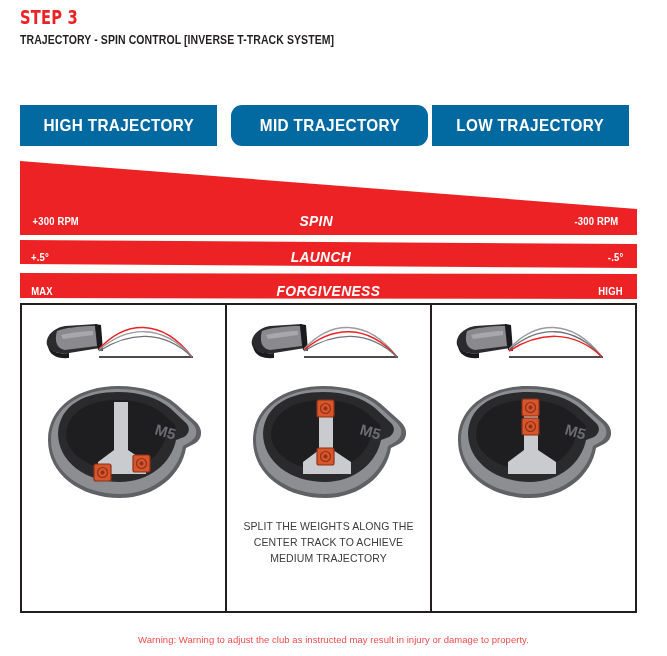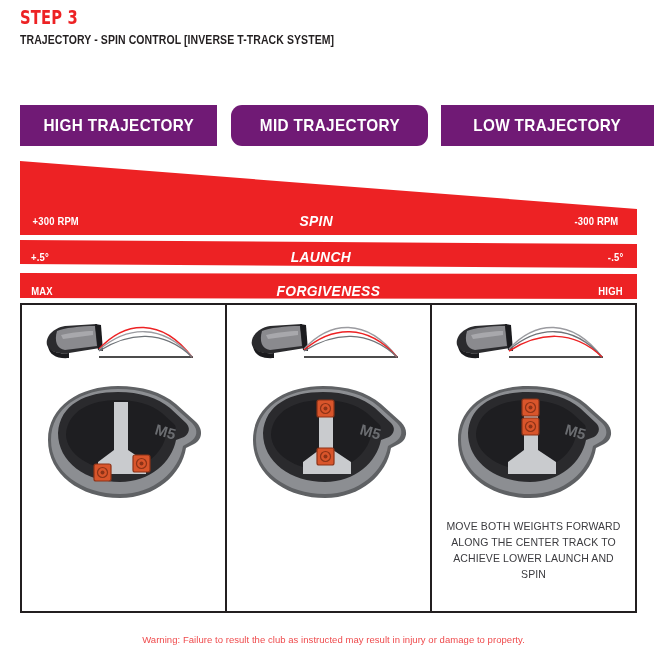--- a/index.html
+++ b/index.html
@@ -40,34 +40,34 @@
     transform: scaleX(0.84);
     transform-origin: left center;
     white-space: nowrap;
   }
 
   
   .traj-bar {
     position: absolute;
     top: 105px;
     height: 41px;
-    background: #701a75;
+    background: #0369a1;
     color: #ffffff;
     display: flex;
     align-items: center;
     justify-content: center;
     font-size: 17px;
     font-weight: bold;
     letter-spacing: 0.4px;
     font-family: "Liberation Sans Narrow", "Liberation Sans", sans-serif;
   }
   .traj-bar span { transform: scaleX(0.9); display: block; white-space: nowrap; }
   #traj-bar-0 { left: 20px;  width: 197px; }
   #traj-bar-1 { left: 231px; width: 197px; border-radius: 11px; }
-  #traj-bar-2 { left: 441px; width: 213px; }
+  #traj-bar-2 { left: 432px; width: 197px; }
 
   
   #wedge-area {
     position: absolute;
     left: 0; top: 158px;
     width: 667px; height: 145px;
   }
   #wedge-area svg { display: block; }
   .attr-label {
     position: absolute;
@@ -266,20 +266,21 @@
         <circle cx="84.5" cy="30.5" r="5" fill="none" stroke="#8d3317" stroke-width="1.2"></circle>
         <circle cx="84.5" cy="30.5" r="2" fill="#8d3317"></circle>
       </g>
       <g>
         <rect x="76" y="70" width="17" height="17" rx="2" fill="#D9552B" stroke="#8d3317" stroke-width="1.2"></rect>
         <circle cx="84.5" cy="78.5" r="5" fill="none" stroke="#8d3317" stroke-width="1.2"></circle>
         <circle cx="84.5" cy="78.5" r="2" fill="#8d3317"></circle>
       </g>
     </svg>
 
+    <div class="panel-caption">SPLIT THE WEIGHTS ALONG THE CENTER TRACK TO ACHIEVE MEDIUM TRAJECTORY</div>
   </div>
 
   <div class="panel">
     <svg class="traj-illus" viewBox="0 0 190 55">
       <g>
         <path d="M18 30 C16 22 24 13 36 11 L68 9 L71 33 L40 38 C27 39 20 36 18 30 Z" fill="#2b2b2e"></path>
         <path d="M28 16 C34 13 52 11 66 11 L68 31 L36 35 C28 34 25 26 28 16 Z" fill="#8a8a8e"></path>
         <path d="M32 20 C40 18 56 16 64 16 L64 20 L34 24 Z" fill="#a8a8ac"></path>
         <path d="M19 31 C22 37 30 39 40 38 L40 43 C28 44 20 40 19 31 Z" fill="#1b1b1e"></path>
         <path d="M66 9 L72 10 L74 36 L69 35 Z" fill="#1b1b1e"></path>
@@ -305,17 +306,16 @@
         <circle cx="84.5" cy="29.5" r="5" fill="none" stroke="#8d3317" stroke-width="1.2"></circle>
         <circle cx="84.5" cy="29.5" r="2" fill="#8d3317"></circle>
       </g>
       <g>
         <rect x="76" y="40" width="17" height="17" rx="2" fill="#D9552B" stroke="#8d3317" stroke-width="1.2"></rect>
         <circle cx="84.5" cy="48.5" r="5" fill="none" stroke="#8d3317" stroke-width="1.2"></circle>
         <circle cx="84.5" cy="48.5" r="2" fill="#8d3317"></circle>
       </g>
     </svg>
 
-    <div class="panel-caption">MOVE BOTH WEIGHTS FORWARD ALONG THE CENTER TRACK TO ACHIEVE LOWER LAUNCH AND SPIN</div>
   </div>
 </div>
 
-<div id="footer-warning">Warning: Failure to result the club as instructed may result in injury or damage to property.</div>
+<div id="footer-warning">Warning: Warning to adjust the club as instructed may result in injury or damage to property.</div>
 
 </body></html>

